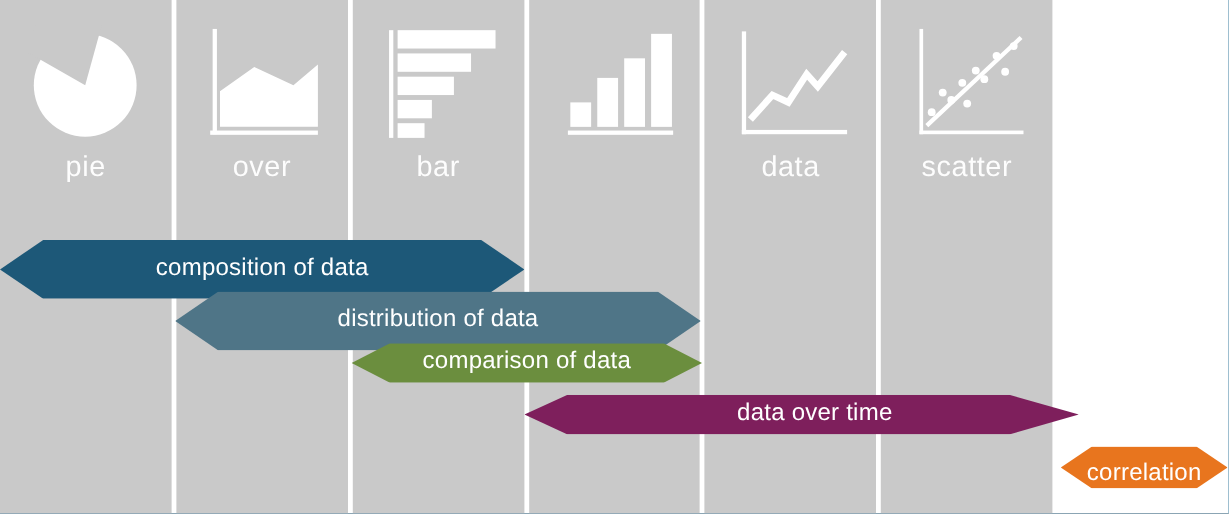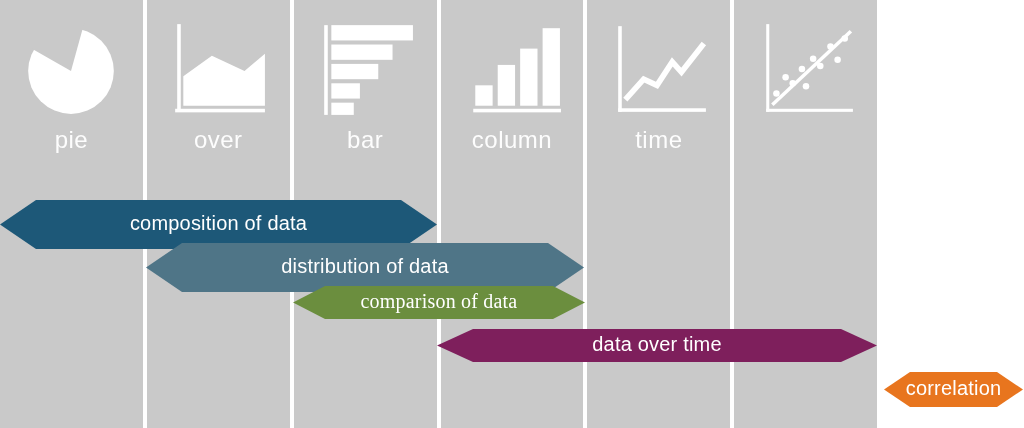--- a/index.html
+++ b/index.html
@@ -42,23 +42,23 @@
     white-space:nowrap;
   }
   .banner span{position:relative;top:-1px;}
   .b-composition {left:0px;   top:200px; width:437px; height:49px;
     clip-path:polygon(36px 0,401px 0,100% 50%,401px 100%,36px 100%,0 50%);}
   .b-distribution{left:146px; top:243px; width:438px; height:49px;
     clip-path:polygon(36px 0,402px 0,100% 50%,402px 100%,36px 100%,0 50%);}
   .b-comparison  {left:293px; top:286px; width:292px; height:33px;
     clip-path:polygon(32px 0,260px 0,100% 50%,260px 100%,32px 100%,0 50%);}
   .b-time        {left:437px; top:329px; width:440px; height:33px;
-    clip-path:polygon(36px 0,404px 0,100% 50%,404px 100%,36px 100%,0 50%);}
+    clip-path:polygon(36px 0,404px 0,100% 50%,404px 100%,36px 100%,0 50%);padding-left:22px;}
   .b-correlation {left:884px; top:372px; width:139px; height:35px;
-    clip-path:polygon(26px 0,113px 0,100% 50%,113px 100%,26px 100%,0 50%);}
+    clip-path:polygon(26px 0,113px 0,100% 50%,113px 100%,26px 100%,0 50%);align-items:flex-end;}
 </style>
 </head>
 <body>
 
 <div class="canvas">
 
   <div class="grid">
 
     <div class="col">
       <svg class="icon" viewBox="0 0 100 100">
@@ -90,62 +90,62 @@
     </div>
 
     <div class="col">
       <svg class="icon" viewBox="0 0 100 100">
         <rect x="14" y="66" width="17" height="20" fill="#ffffff"></rect>
         <rect x="36" y="46" width="17" height="40" fill="#ffffff"></rect>
         <rect x="58" y="30" width="17" height="56" fill="#ffffff"></rect>
         <rect x="80" y="10" width="17" height="76" fill="#ffffff"></rect>
         <rect x="12" y="89" width="86" height="3.5" fill="#ffffff"></rect>
       </svg>
-      <div class="col-label">column</div>
     </div>
 
     <div class="col">
       <svg class="icon" viewBox="0 0 100 100">
         <rect x="10" y="8" width="3.5" height="84" fill="#ffffff"></rect>
         <rect x="10" y="88.5" width="86" height="3.5" fill="#ffffff"></rect>
         <polyline points="17,80 35,60 48,66 63,43 72,53 94,25" fill="none" stroke="#ffffff" stroke-width="5.5"></polyline>
       </svg>
-      <div class="col-label">time</div>
+      <div class="col-label">data</div>
     </div>
 
 
     <div class="col">
       <svg class="icon" viewBox="0 0 100 100">
         <rect x="11" y="6" width="3" height="86" fill="#ffffff"></rect>
         <rect x="11" y="89" width="85" height="3" fill="#ffffff"></rect>
         <line x1="17" y1="85" x2="94" y2="13" stroke="#ffffff" stroke-width="3.5"></line>
         <circle cx="21" cy="74" r="3.2" fill="#ffffff"></circle>
         <circle cx="30" cy="58" r="3.2" fill="#ffffff"></circle>
         <circle cx="37" cy="64" r="3.2" fill="#ffffff"></circle>
         <circle cx="46" cy="50" r="3.2" fill="#ffffff"></circle>
         <circle cx="50" cy="67" r="3.2" fill="#ffffff"></circle>
         <circle cx="57" cy="40" r="3.2" fill="#ffffff"></circle>
         <circle cx="64" cy="47" r="3.2" fill="#ffffff"></circle>
         <circle cx="74" cy="28" r="3.2" fill="#ffffff"></circle>
         <circle cx="81" cy="41" r="3.2" fill="#ffffff"></circle>
         <circle cx="88" cy="20" r="3.2" fill="#ffffff"></circle>
       </svg>
+      <div class="col-label">scatter</div>
     </div>
 
   </div>
 
   <div class="banner b-composition" style="background: rgb(29, 88, 120);">
     <span>composition of data</span>
   </div>
 
   <div class="banner b-distribution" style="background: rgb(79, 117, 135);">
     <span>distribution of data</span>
   </div>
 
-  <div class="banner b-comparison" style="background: rgb(107, 142, 62); font-family: Liberation Serif, serif;">
+  <div class="banner b-comparison" style="background: rgb(107, 142, 62);">
     <span>comparison of data</span>
   </div>
 
   <div class="banner b-time" style="background: rgb(126, 31, 92);">
     <span>data over time</span>
   </div>
 
   <div class="banner b-correlation" style="background: rgb(232, 117, 30);">
     <span>correlation</span>
   </div>

